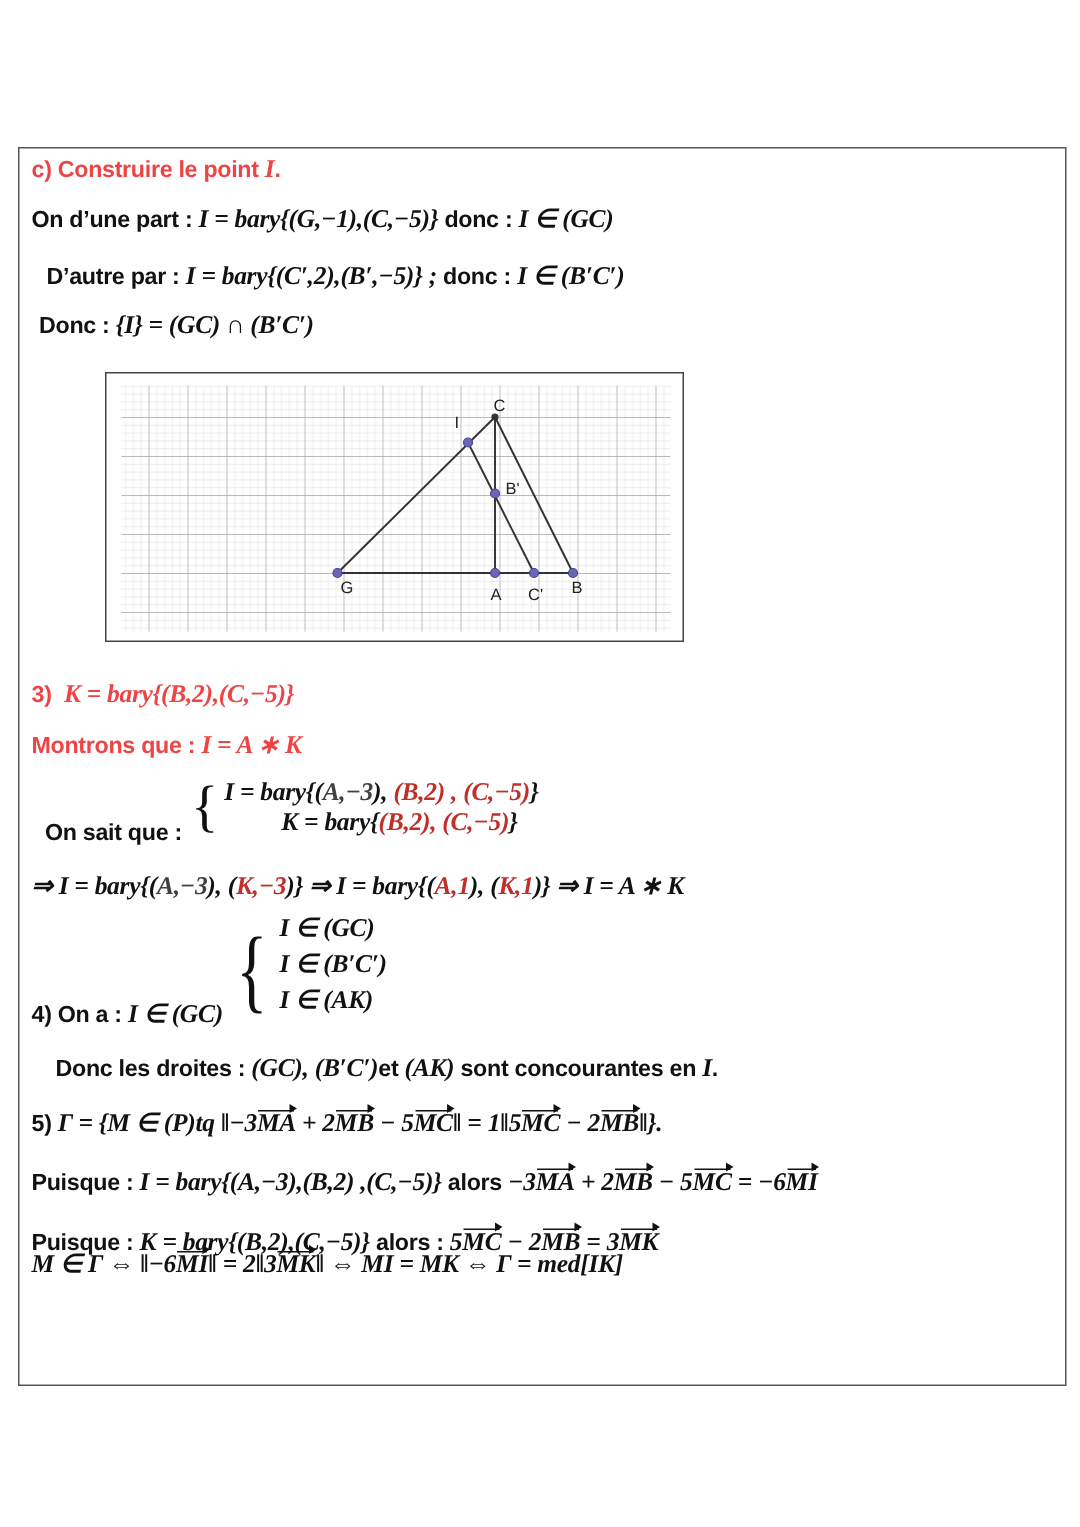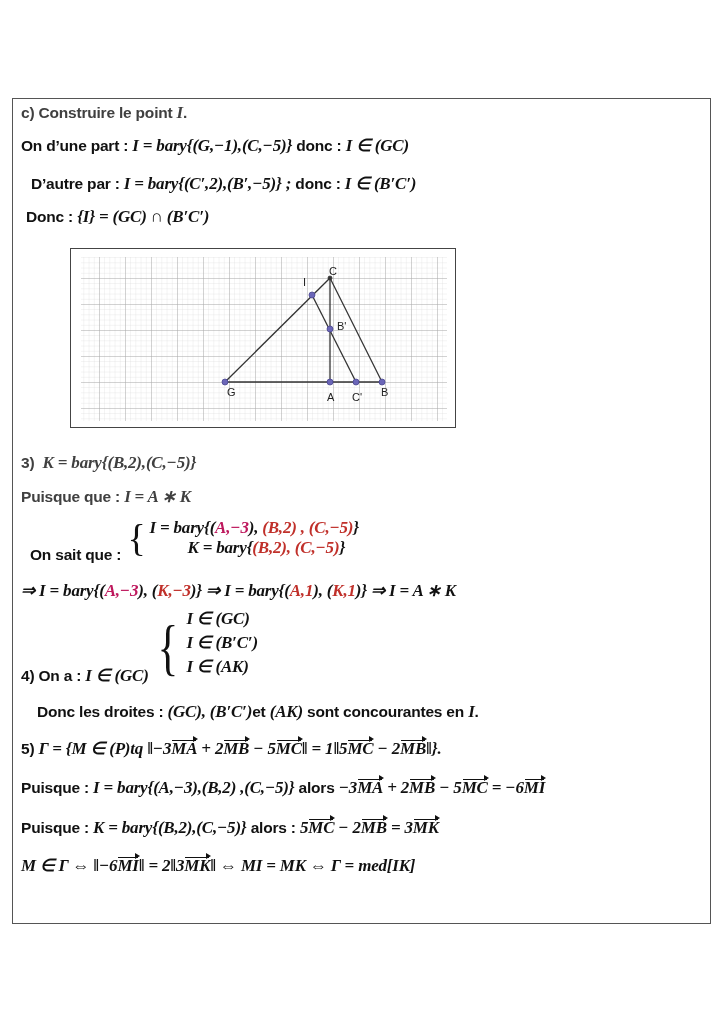--- a/index.html
+++ b/index.html
@@ -1,24 +1,24 @@
 <!DOCTYPE html>
 <html><head>
 <meta charset="utf-8">
 <style>
   html, body { margin:0; padding:0; background:#ffffff; }
   body { width:720px; height:1018px; position:relative; overflow:hidden;
          font-family:"Liberation Sans", sans-serif; color:#111; }
   .frame { position:absolute; left:12px; top:98px; width:699px; height:826px;
            border:1.5px solid #555; box-sizing:border-box; background:#fff; }
   .line { position:absolute; left:21px; white-space:nowrap; font-size:15.5px; font-weight:bold; letter-spacing:-0.2px; }
-  .navy { color:#404040; }
+  .navy { color:#ef4444; }
   .m { font-family:"Liberation Serif", serif; font-style:italic; font-weight:bold; font-size:17px; }
   .red { color:#c0302a; }
-  .blue { color:#be185d; }
+  .blue { color:#404040; }
   .vec { position:relative; display:inline-block; }
   .vec::before { content:""; position:absolute; left:1px; right:1px; top:1px; border-top:1.3px solid #111; }
   .vec::after { content:""; position:absolute; right:-1px; top:-3px; width:0; height:0;
                 border-left:5px solid #111; border-top:3px solid transparent; border-bottom:3px solid transparent; }
   .sys { display:inline-block; vertical-align:middle; }
   .brace { display:inline-block; vertical-align:middle; font-family:"Liberation Serif", serif; font-weight:normal; }
   .graph { position:absolute; left:70px; top:248px; width:386px; height:180px; border:1.5px solid #444; box-sizing:border-box; background:#fff; overflow:hidden; }
   .graph svg { position:absolute; left:0; top:0; }
   .lbl { position:absolute; font-family:"Liberation Sans", sans-serif; font-size:11px; font-weight:normal; color:#222; }
 </style>
@@ -80,21 +80,21 @@
   <span class="lbl" style="left:256px; top:142px;">A</span>
   <span class="lbl" style="left:281px; top:142px;">C'</span>
   <span class="lbl" style="left:310px; top:137px;">B</span>
 </div>
 
 <div class="line navy" style="top:453px;">
   <span>3)</span>&nbsp;&nbsp;<span class="m">K = bary{(B,2),(C,−5)}</span>
 </div>
 
 <div class="line navy" style="top:486px;">
-  <span>Puisque que : </span><span class="m">I = A ∗ K</span>
+  <span>Montrons que : </span><span class="m">I = A ∗ K</span>
 </div>
 
 <div class="line" style="top:520px; left:30px;">
   <span style="position:relative; top:14px;">On sait que :</span>
   <span class="brace" style="font-size:38px; position:relative; top:-4px; margin-left:2px;">{</span>
   <span class="sys" style="position:relative; top:-4px;">
     <div class="m"><span>I = bary{(</span><span class="blue">A,−3</span><span>), </span><span class="red">(B,2) , (C,−5)</span><span>}</span></div>
     <div class="m" style="margin-left:38px;"><span>K = bary{</span><span class="red">(B,2), (C,−5)</span><span>}</span></div>
   </span>
 </div>
@@ -122,15 +122,15 @@
 </div>
 
 <div class="line" style="top:778px;">
   <span>Puisque : </span><span class="m">I = bary{(A,−3),(B,2) ,(C,−5)}</span><span> alors </span><span class="m">−3</span><span class="m vec">MA</span><span class="m"> + 2</span><span class="m vec">MB</span><span class="m"> − 5</span><span class="m vec">MC</span><span class="m"> = −6</span><span class="m vec">MI</span>
 </div>
 
 <div class="line" style="top:818px;">
   <span>Puisque : </span><span class="m">K = bary{(B,2),(C,−5)}</span><span> alors : </span><span class="m">5</span><span class="m vec">MC</span><span class="m"> − 2</span><span class="m vec">MB</span><span class="m"> = 3</span><span class="m vec">MK</span>
 </div>
 
-<div class="line" style="top:855px;">
+<div class="line" style="top:832px;">
   <span class="m">M ∈ Γ ⇔ ‖−6</span><span class="m vec">MI</span><span class="m">‖ = 2‖3</span><span class="m vec">MK</span><span class="m">‖ ⇔ MI = MK ⇔ Γ = med[IK]</span>
 </div>
 
 </body></html>

